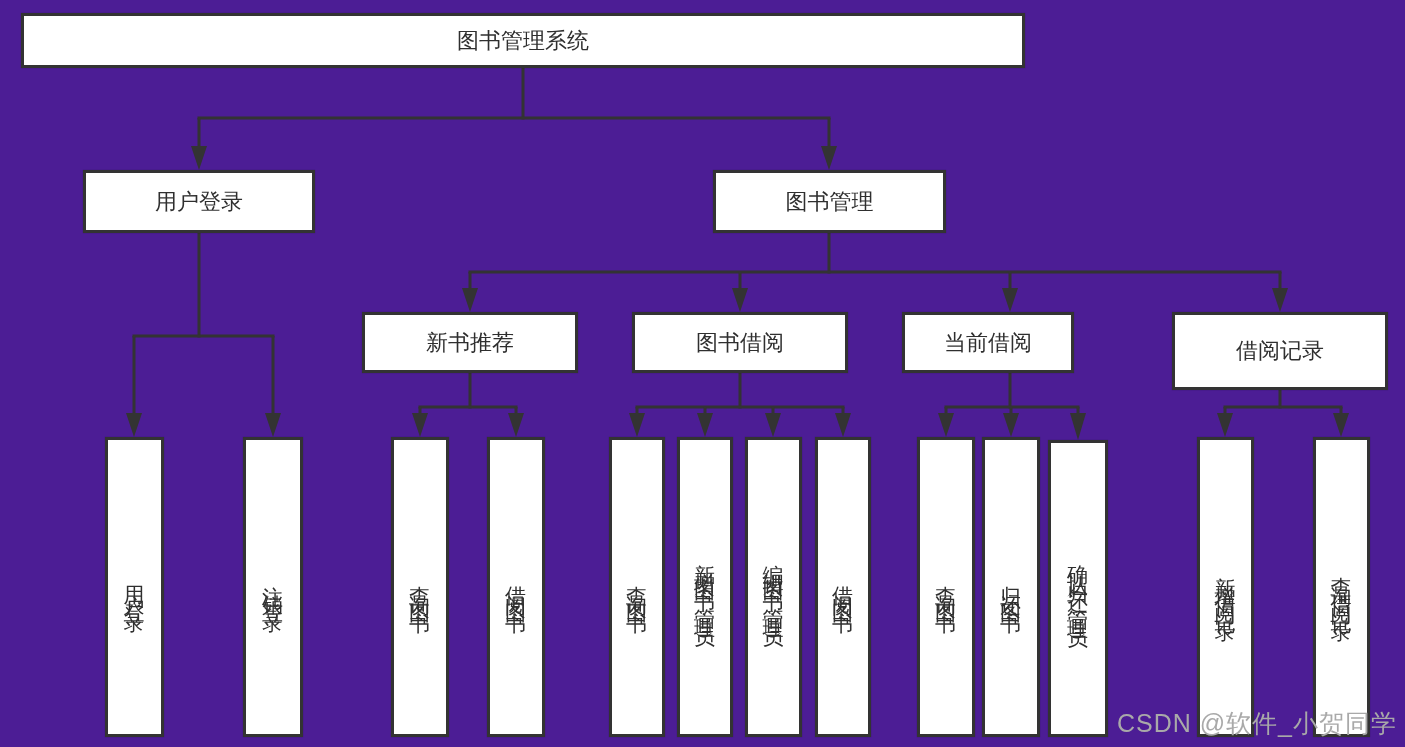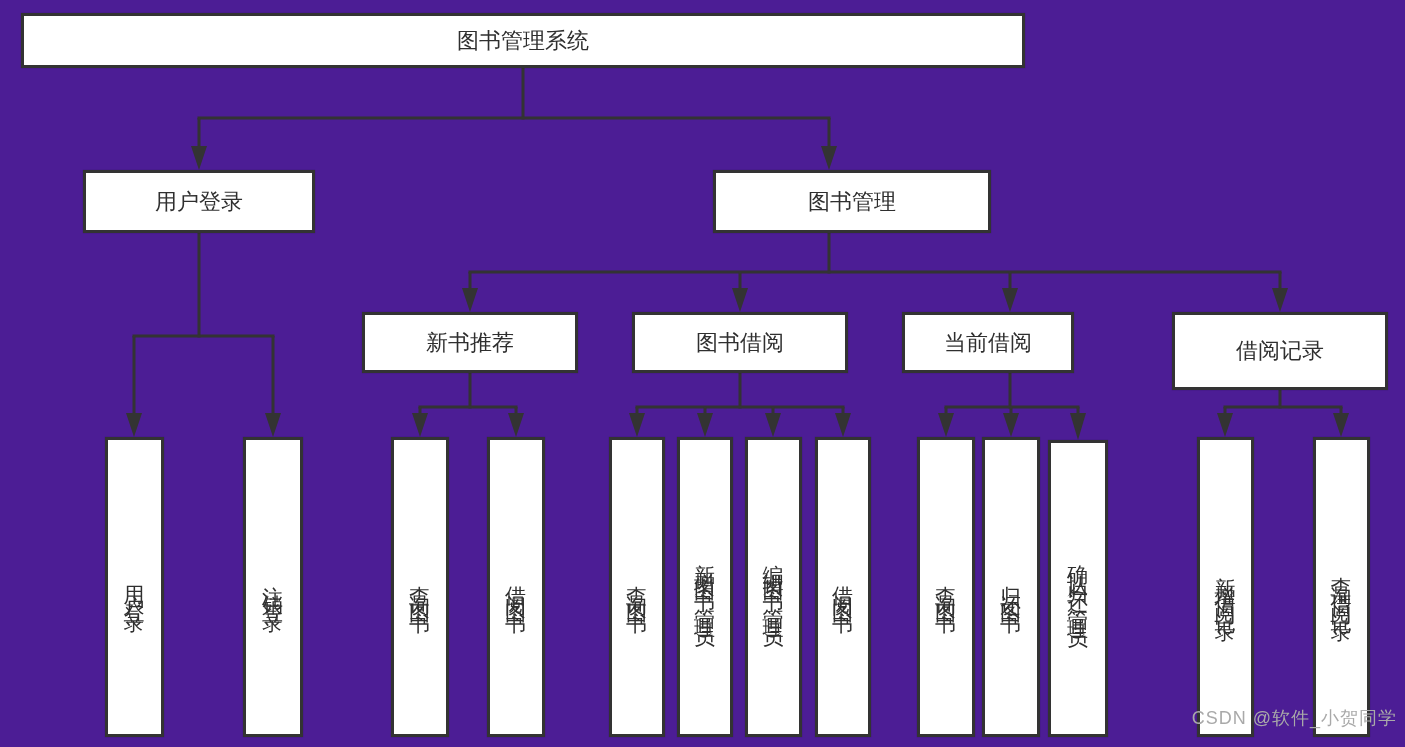--- a/index.html
+++ b/index.html
@@ -25,22 +25,22 @@
   .node.v .lbl {
     writing-mode:vertical-rl;
     text-orientation:mixed;
     letter-spacing:9px;
     line-height:1;
     white-space:nowrap;
   }
   .node .lbl { user-select:none; }
   .watermark {
     position:absolute;
-    right:8px; bottom:17px;
-    font-size:18px;
+    right:8px; bottom:7px;
+    font-size:25px;
     letter-spacing:1px;
     color:#a9a9a9;
     z-index:5;
   }
 </style>
 </head>
 <body>
 
 <div class="stage">
 
@@ -120,21 +120,21 @@
     </g>
   </svg>
 
   <div class="node" style="left:21px;top:13px;width:1004px;height:55px">
     <span class="lbl">图书管理系统</span>
   </div>
 
   <div class="node" style="left:83px;top:170px;width:232px;height:63px">
     <span class="lbl">用户登录</span>
   </div>
-  <div class="node" style="left:713px;top:170px;width:278px;height:63px">
+  <div class="node" style="left:713px;top:170px;width:233px;height:63px">
     <span class="lbl">图书管理</span>
   </div>
 
   <div class="node" style="left:632px;top:312px;width:216px;height:61px">
     <span class="lbl">图书借阅</span>
   </div>
   <div class="node" style="left:362px;top:312px;width:216px;height:61px">
     <span class="lbl">新书推荐</span>
   </div>
   <div class="node" style="left:902px;top:312px;width:172px;height:61px">

